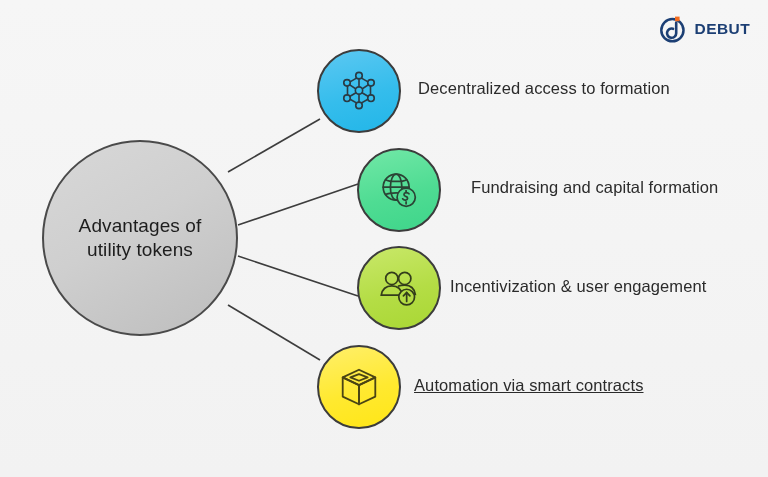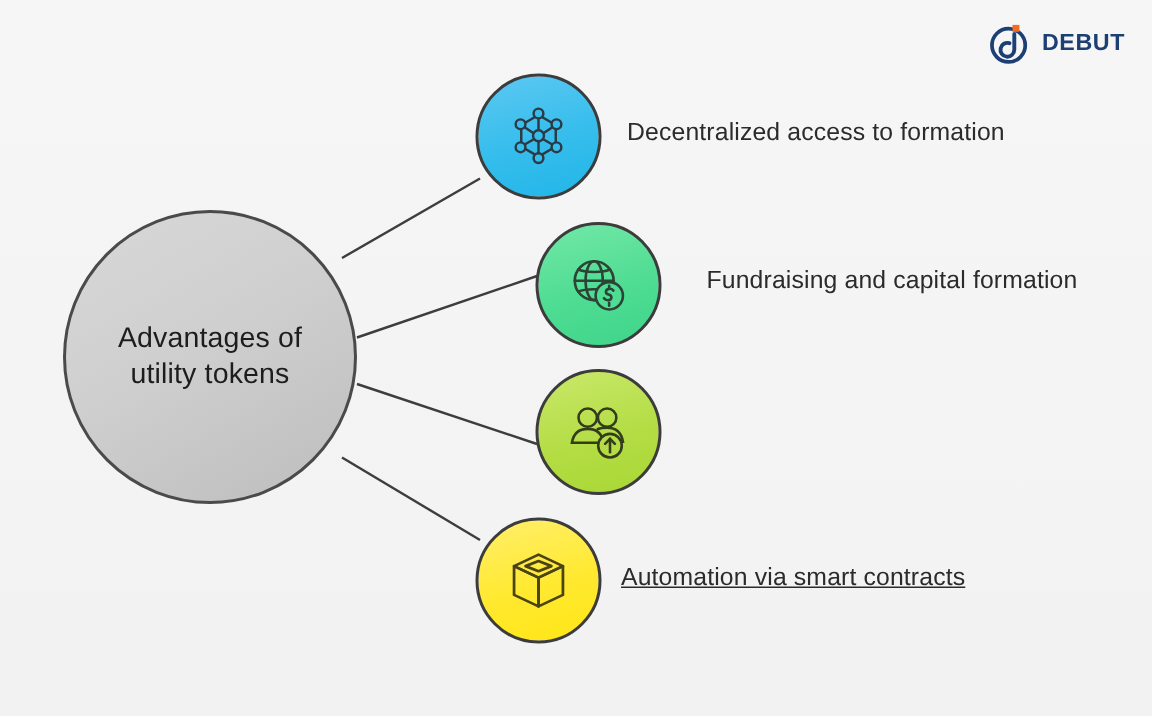--- a/index.html
+++ b/index.html
@@ -188,20 +188,21 @@
     <svg class="leaf-icon" viewBox="0 0 48 48" fill="none" stroke="#4a4414" stroke-width="1.9" stroke-linejoin="round" stroke-linecap="round">
       <path d="M24 6 L41 14 L24 22 L7 14 Z"></path>
       <path d="M7 14 L7 34 L24 42 L24 22 Z"></path>
       <path d="M41 14 L41 34 L24 42 L24 22 Z"></path>
       <path d="M24 10.5 L33 14 L24 17.5 L15 14 Z"></path>
     </svg>
   </div>
 
   <div class="leaf-text t1">Decentralized access to formation</div>
   <div class="leaf-text t2">Fundraising and capital formation</div>
+  <div class="leaf-text t3">Incentivization &amp; user engagement</div>
   <div class="leaf-text t4">Automation via smart contracts</div>
 
   <div class="logo">
     <div class="logo-mark">
       <svg viewBox="0 0 28 28" width="28" height="28">
         <circle cx="12.4" cy="15.2" r="11.1" fill="none" stroke="#1c3f74" stroke-width="2.5"></circle>
         <path d="M16.2 7.6 L16.2 18.2 a4.6 4.6 0 1 1 -3.2 -4.4" fill="none" stroke="#1c3f74" stroke-width="2.6" stroke-linecap="round"></path>
         <rect x="15.0" y="1.6" width="4.6" height="4.6" fill="#f26c21"></rect>
       </svg>
     </div>

